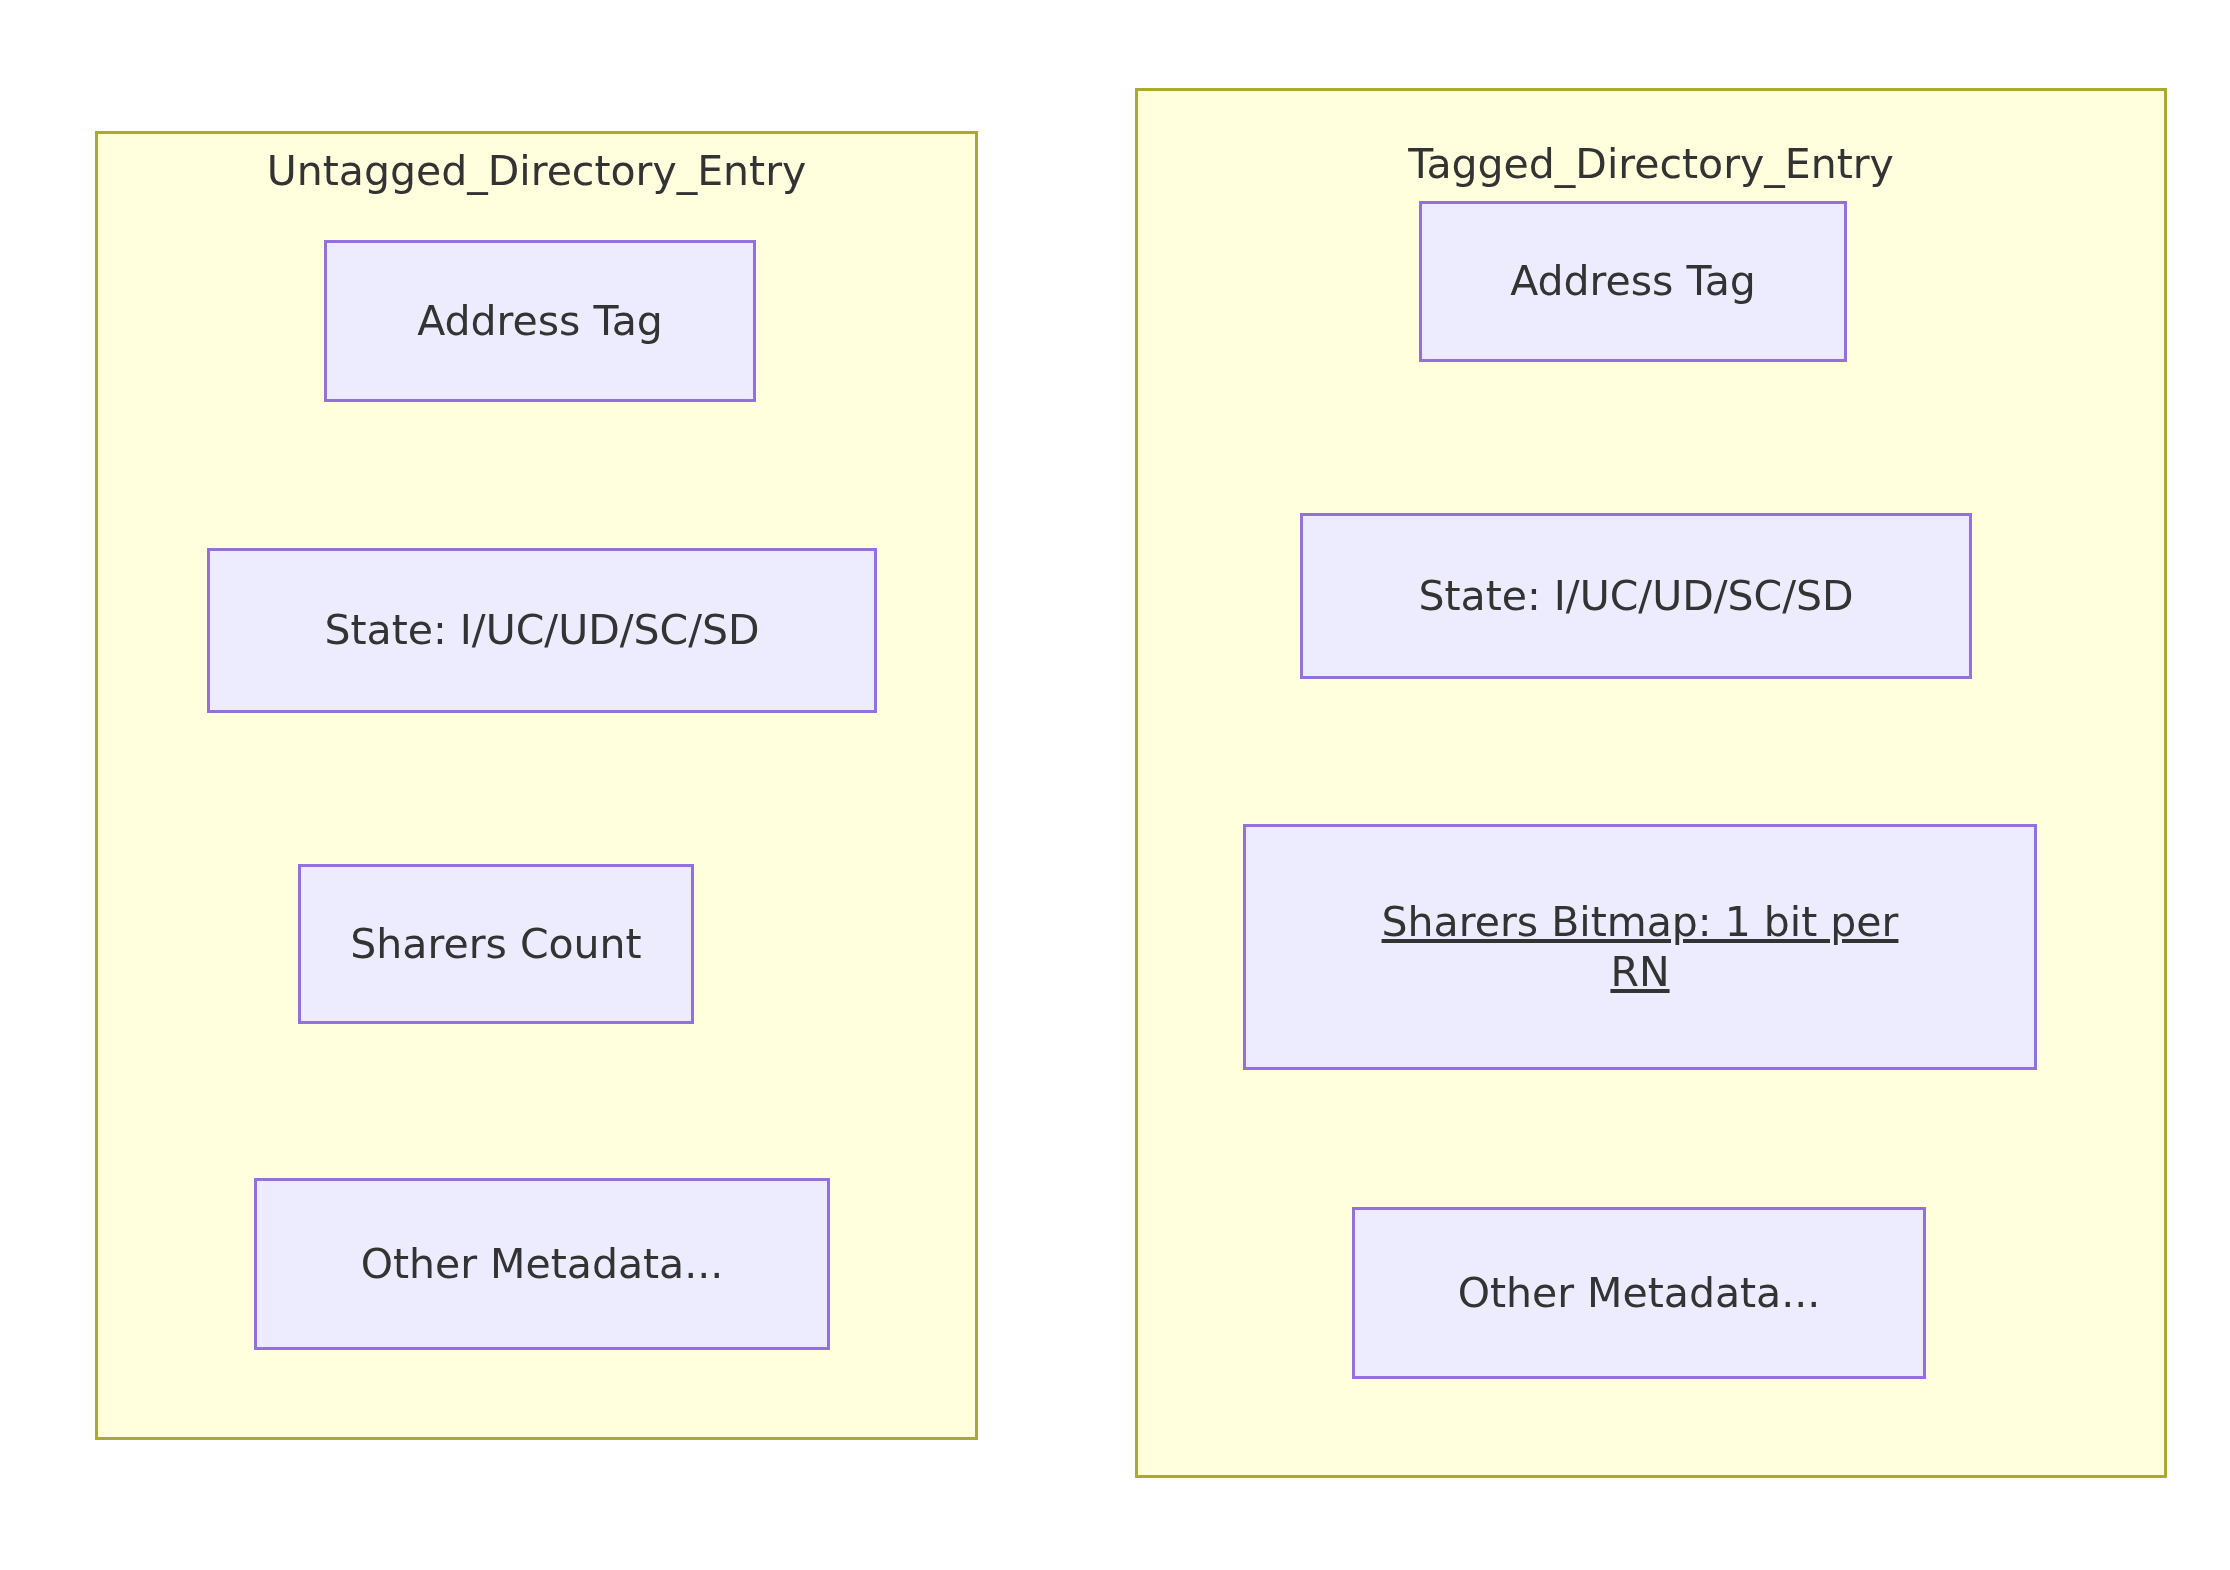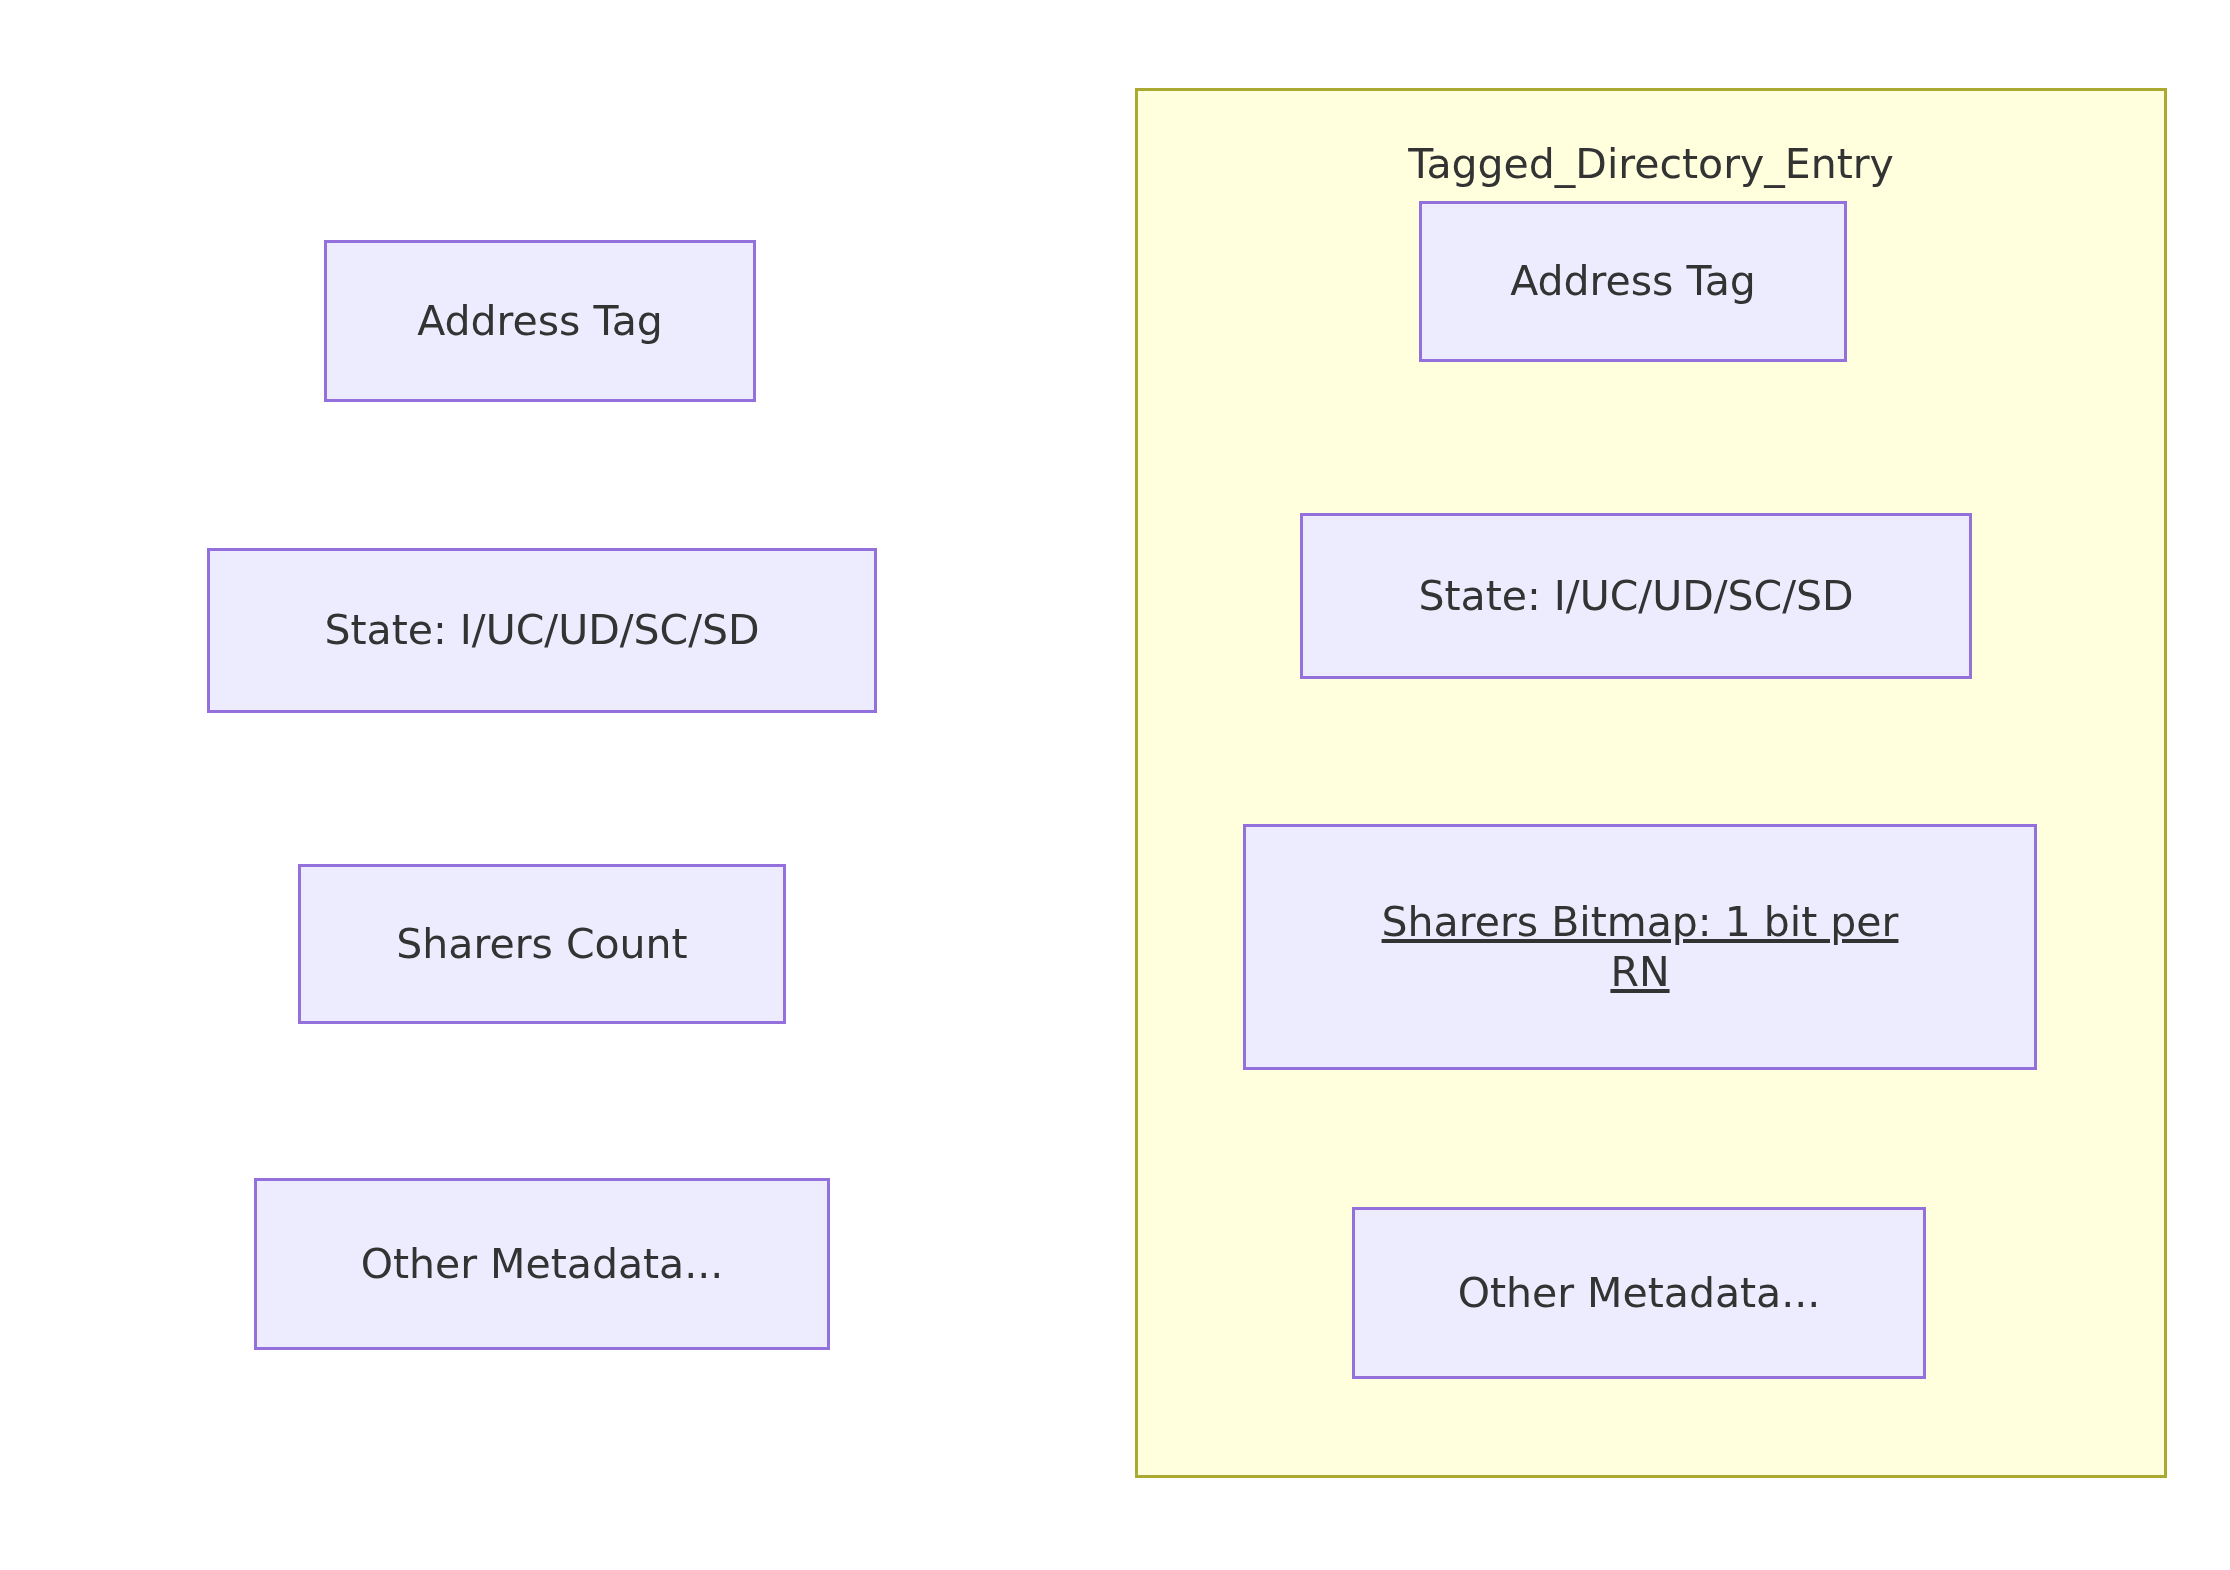--- a/index.html
+++ b/index.html
@@ -50,27 +50,30 @@
     line-height: 1.22;
     color: #333333;
     padding: 0 8px;
     white-space: pre-line;
   }
 </style>
 </head>
 <body>
 
 <div id="canvas" style="background: rgb(255, 255, 255);">
+    <div class="cluster" style="left: 95px; top: 131px; width: 883px; height: 1309px; background: rgb(255, 255, 222); border-color: rgb(170, 170, 51);">
+      <div class="cluster-title" style="top: 15px; color: rgb(51, 51, 51);">Untagged_Directory_Entry</div>
+    </div>
     <div class="node" style="left: 324px; top: 240px; width: 432px; height: 162px; background: rgb(236, 236, 254); border-color: rgb(147, 112, 219);">
       <span class="node-label" style="color: rgb(51, 51, 51);">Address Tag</span>
     </div>
     <div class="node" style="left: 207px; top: 548px; width: 670px; height: 165px; background: rgb(236, 236, 254); border-color: rgb(147, 112, 219);">
       <span class="node-label" style="color: rgb(51, 51, 51);">State: I/UC/UD/SC/SD</span>
     </div>
-    <div class="node" style="left: 298px; top: 864px; width: 488px; height: 160px; background: rgb(236, 236, 254); border-color: rgb(147, 112, 219);">
+    <div class="node" style="left: 298px; top: 864px; width: 396px; height: 160px; background: rgb(236, 236, 254); border-color: rgb(147, 112, 219);">
       <span class="node-label" style="color: rgb(51, 51, 51);">Sharers Count</span>
     </div>
     <div class="node" style="left: 254px; top: 1178px; width: 576px; height: 172px; background: rgb(236, 236, 254); border-color: rgb(147, 112, 219);">
       <span class="node-label" style="color: rgb(51, 51, 51);">Other Metadata...</span>
     </div>
     <div class="cluster" style="left: 1135px; top: 88px; width: 1032px; height: 1390px; background: rgb(255, 255, 222); border-color: rgb(170, 170, 51);">
       <div class="cluster-title" style="top: 15px; color: rgb(51, 51, 51); margin-top: 36px;">Tagged_Directory_Entry</div>
     </div>
     <div class="node" style="left: 1419px; top: 201px; width: 428px; height: 161px; background: rgb(236, 236, 254); border-color: rgb(147, 112, 219);">
       <span class="node-label" style="color: rgb(51, 51, 51);">Address Tag</span>

